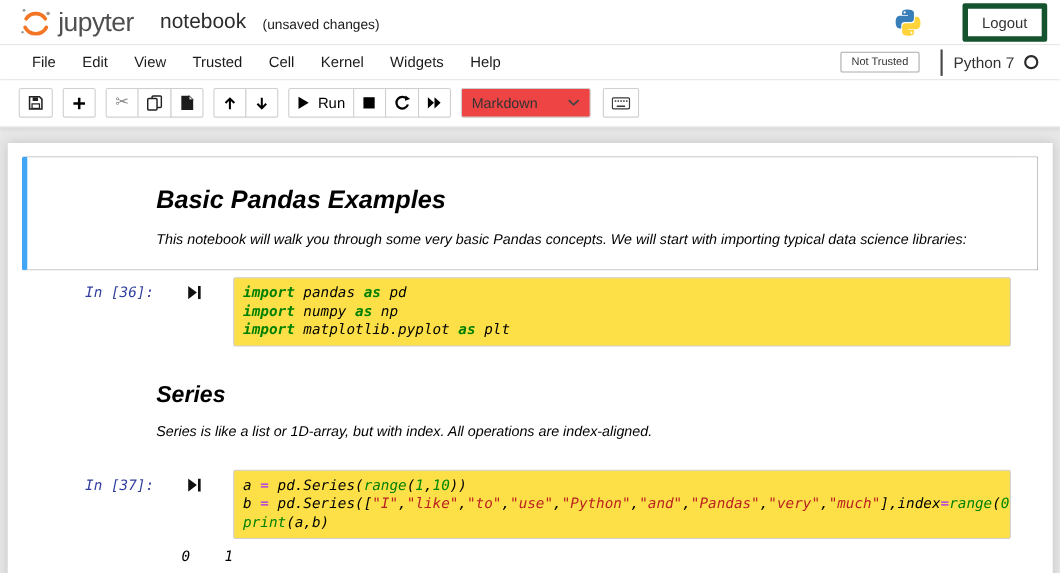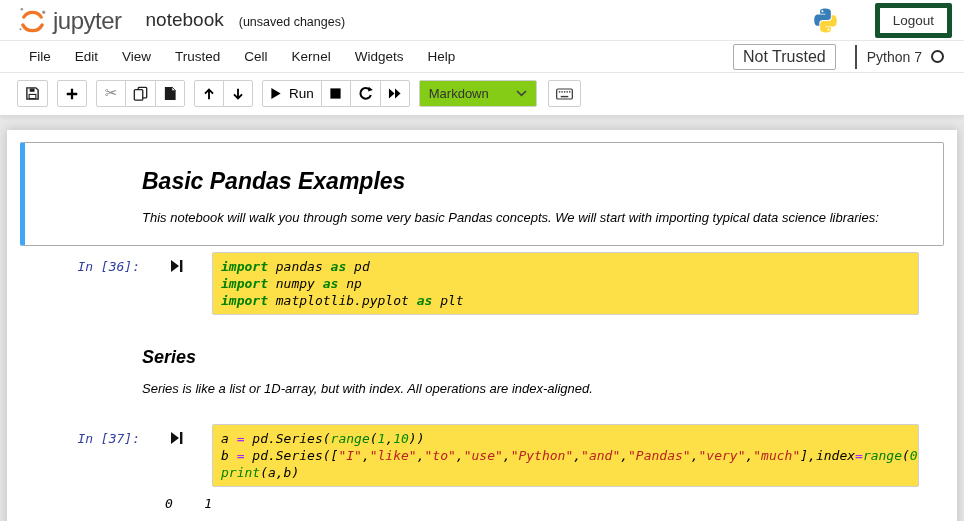--- a/index.html
+++ b/index.html
@@ -28,21 +28,21 @@
   }
 
   
   #menubar {
     background:#fff; height:32px; display:flex; align-items:center;
     padding:0 20px 0 17px; border-bottom:1px solid #e7e7e7;
   }
   #menu-items { display:flex; align-items:center; }
   .menu-item { font-size:13.5px; color:#1a1a1a; padding:6px 12px; cursor:pointer; }
   .trust-badge {
-    font-size:16px; color:#333; border:1px solid #ababab; border-radius:2px;
+    font-size:10px; color:#333; border:1px solid #ababab; border-radius:2px;
     background:#fff; padding:3px 9px; margin-right:19px;margin-left:40px;
   }
   .kernel-sep { width:2px; height:24px; background:#4a4a4a; }
   .kernel-name { font-size:14px; color:#333; margin:0 9px 0 10px; }
   .kernel-circle { width:13px; height:13px; border:2px solid #2b2b2b; border-radius:50%; }
 
   
   #toolbar {
     background:#fff; padding:7px 0 8px 17px; display:flex; align-items:center;
     border-bottom:1px solid #dadada; box-shadow:0 2px 4px rgba(0,0,0,.07);
@@ -53,38 +53,38 @@
     height:27px; min-width:30px; background:#fff; border:1px solid #cfcfcf;
     display:flex; align-items:center; justify-content:center; padding:0 7px; cursor:pointer;
   }
   .btn-group .tbtn + .tbtn { margin-left:-1px; }
   .btn-group .tbtn:first-child { border-radius:2px 0 0 2px; }
   .btn-group .tbtn:last-child { border-radius:0 2px 2px 0; }
   .btn-group .tbtn:only-child { border-radius:2px; }
   .run-label { font-size:13.5px; color:#000; margin-left:7px; }
   .scissors { font-size:15px; color:#8a8a8a; line-height:1; transform:translateY(-1px); }
   .cell-type {
-    width:118px; height:27px; border:1px solid #cfcfcf; border-radius:2px; background:#84cc16;
+    width:118px; height:27px; border:1px solid #cfcfcf; border-radius:2px; background:#ef4444;
     display:flex; align-items:center; justify-content:space-between;
     padding:0 9px; font-size:13px; color:#333; margin-right:11px; cursor:pointer;
   }
 
   
   #site { background:#e8e8e8; padding:14px 7px 0; height:448px; overflow:hidden; }
   #notebook {
     background:#fff; min-height:440px; padding:12px 0 20px;
     box-shadow:0 0 10px 1px rgba(87,87,87,.25);
   }
 
   .cell { margin:0 13px; padding:5px; border:1px solid transparent; border-radius:2px;font-style:italic; }
   .cell.selected { border-color:#ababab; border-left:5px solid #42a5f5; padding-left:1px; }
 
   .text_cell_render { margin-left:116px; padding:20px 8px 12px 0; }
   h1.md-h { font-size:23px; font-weight:bold; margin:0 0 12px; color:#000; }
-  h3.md-h { font-size:18px; font-weight:bold; margin:0 0 10px; color:#000; }
+  h3.md-h { font-size:21px; font-weight:bold; margin:0 0 10px; color:#000; }
   .md-p { font-size:13px; line-height:1.65; margin:0; color:#000; }
 
   .code_cell .input { display:flex; align-items:flex-start; margin-right:19px;gap:24px; }
   .prompt {
     flex:none; width:116px; text-align:right; color:#303f9f;
     font-family:"DejaVu Sans Mono", monospace; font-size:13px; padding:7px 2px 0 0;
   }
   .run-marker { flex:none; width:22px; display:flex; justify-content:center; padding-top:8px; cursor:pointer; }
   .input_area {
     flex:1; background:#fde047; border:1px solid #cfcfcf; border-radius:2px;

